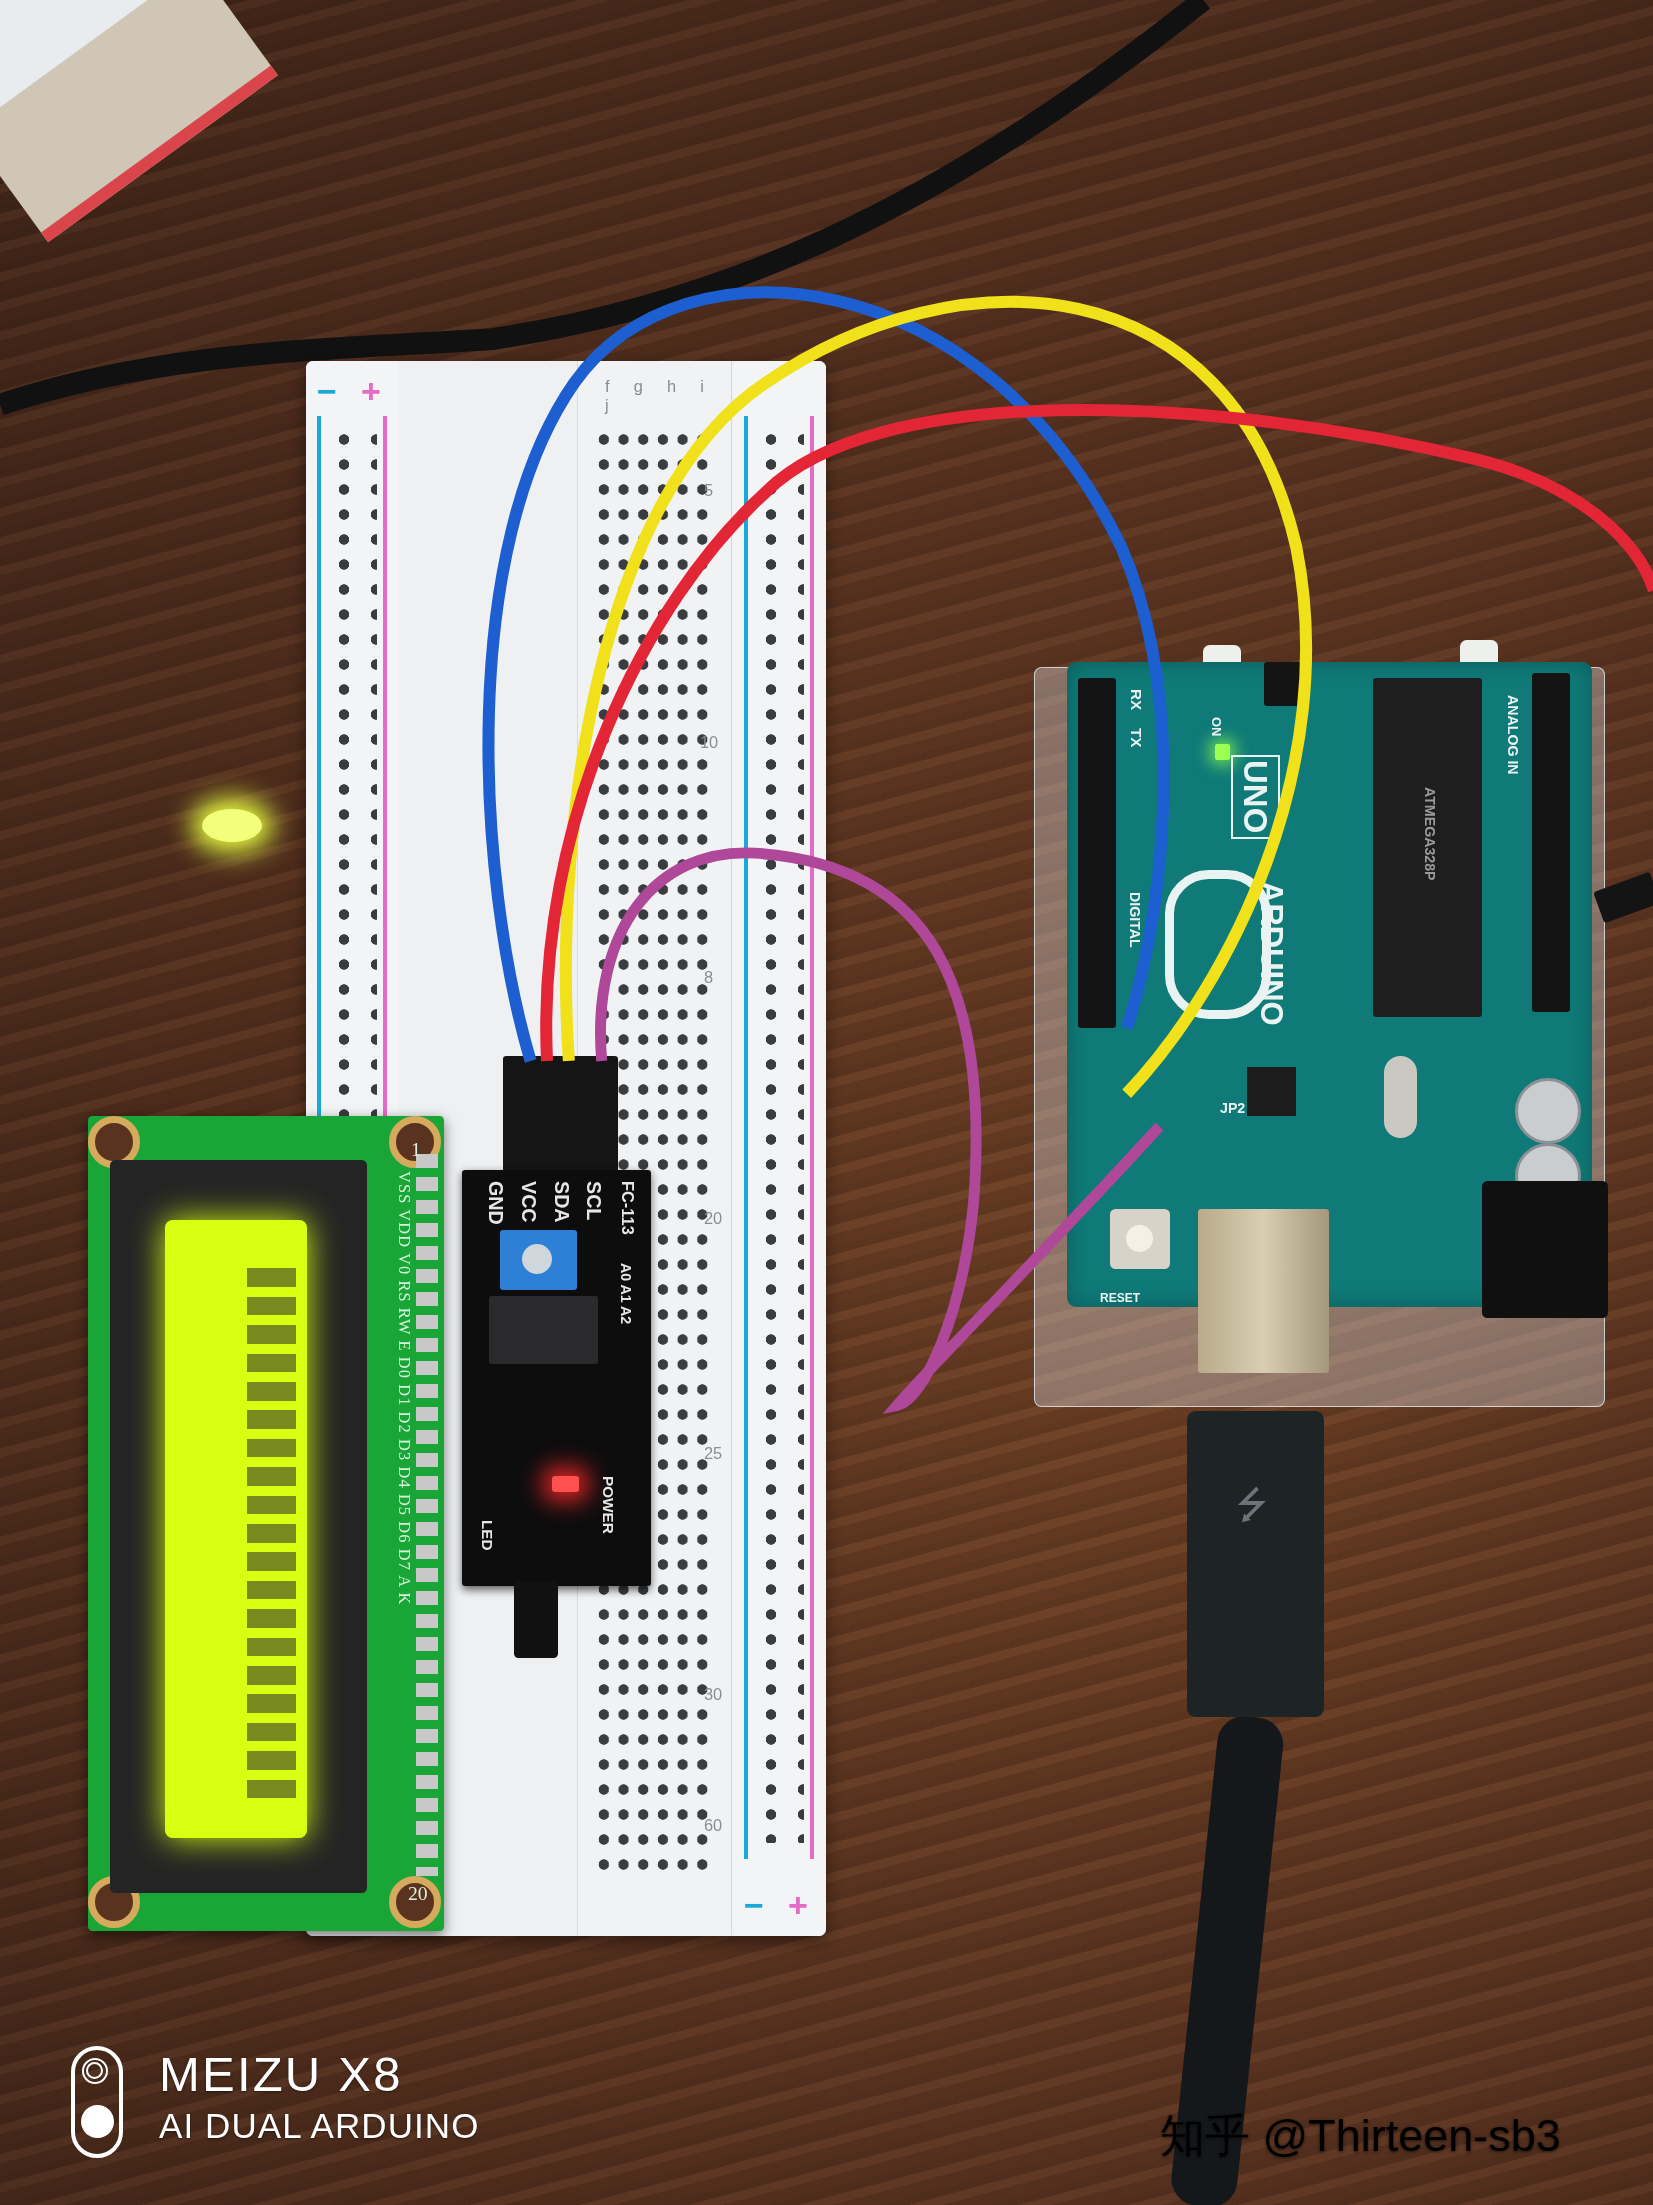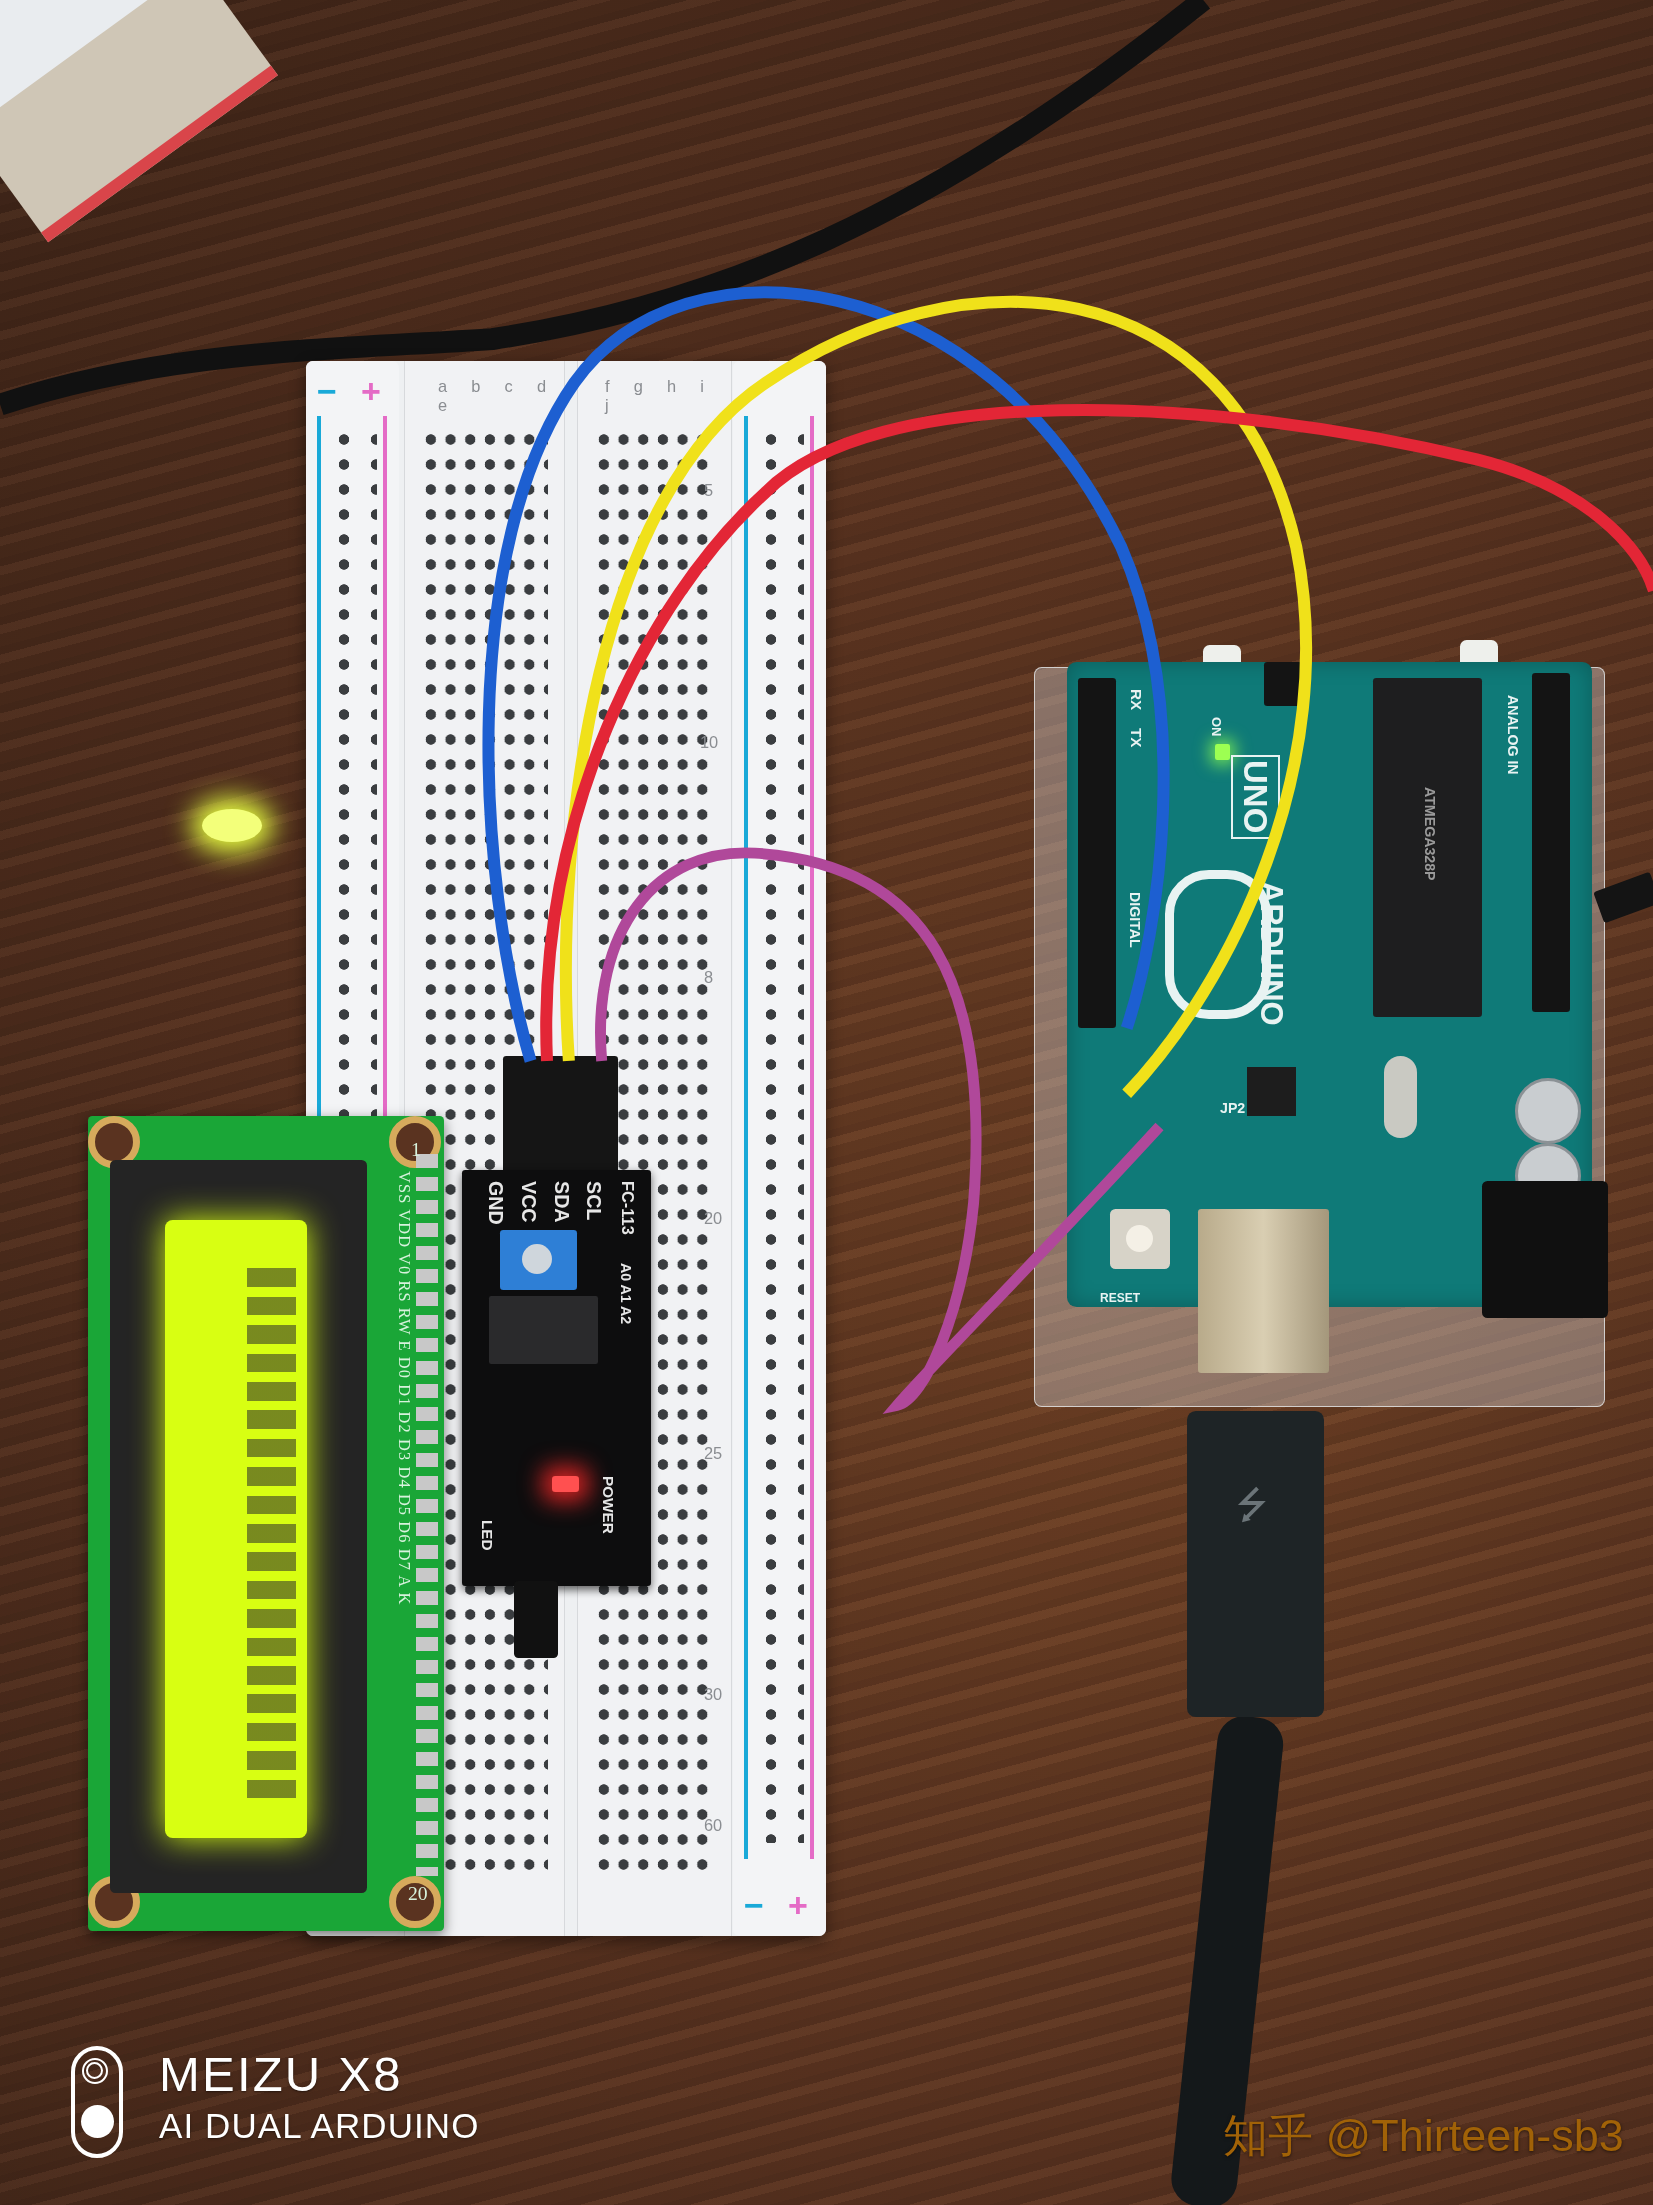--- a/index.html
+++ b/index.html
@@ -66,43 +66,39 @@
   
   svg.wires{position:absolute;left:0;top:0;}
   
   .wm{left:71px;top:2046px;color:#fff;}
   .wm-cam{width:44px;height:104px;border:4.4px solid #fff;border-radius:27px;position:absolute;left:0;top:0;}
   .wm-cam .ring{position:absolute;left:6.6px;top:7.7px;width:22px;height:22px;border:2.7px solid #fff;border-radius:50%;}
   .wm-cam .ring2{position:absolute;left:11px;top:12px;width:13px;height:13px;border:2.2px solid #fff;border-radius:50%;}
   .wm-cam .dot{position:absolute;left:5.5px;top:55px;width:33px;height:33px;background:#fff;border-radius:50%;}
   .wm-title{position:absolute;left:88px;top:0;font-size:49px;letter-spacing:2.2px;white-space:nowrap;text-shadow:0 1.1px 2.2px rgba(0,0,0,.5);}
   .wm-sub{position:absolute;left:88px;top:60px;font-size:35px;letter-spacing:1.1px;white-space:nowrap;text-shadow:0 1.1px 2.2px rgba(0,0,0,.5);}
-  .credit{left:1223px;top:2106px;color:#a16207;font-size:45px;white-space:nowrap;text-shadow:0 1.1px 3.3px rgba(0,0,0,.6);}
+  .credit{left:1160px;top:2106px;color:#000000;font-size:45px;white-space:nowrap;text-shadow:0 1.1px 3.3px rgba(0,0,0,.6);}
 </style>
 </head>
 <body>
 
 <div class="abs notebook"></div>
 <div class="abs notebook-inner"></div>
 
 <svg class="wires" width="1654" height="2205" viewBox="0 0 3024 4032">
   <path d="M0,740 C300,640 600,640 900,620 C1300,560 1700,400 2200,0" stroke="#111" stroke-width="40" fill="none"></path>
 </svg>
 
 <div class="abs bb">
   <div class="abs rail" style="left:0">
     <div class="line" style="left:11px;background:#19a9d8"></div>
     <div class="line" style="left:77px;background:#e46bc6"></div>
     <span class="sym" style="left:11px;top:11px;color:#19a9d8">−</span>
     <span class="sym" style="left:55px;top:11px;color:#e46bc6">+</span>
     <div class="railholes"></div>
-  </div>
-  <div class="abs term" style="left:98px;width:159px">
-    <span class="collabel" style="left:33px">a b c d e</span>
-    <div class="holes"></div>
   </div>
   <div class="abs term" style="left:271px;width:153px">
     <span class="collabel" style="left:27px">f g h i j</span>
     <div class="holes"></div>
     <span class="rownum" style="left:126px;top:120px">5</span>
     <span class="rownum" style="left:122px;top:372px">10</span>
     <span class="rownum" style="left:126px;top:607px">8</span>
     <span class="rownum" style="left:126px;top:848px">20</span>
     <span class="rownum" style="left:126px;top:1083px">25</span>
     <span class="rownum" style="left:126px;top:1324px">30</span>

